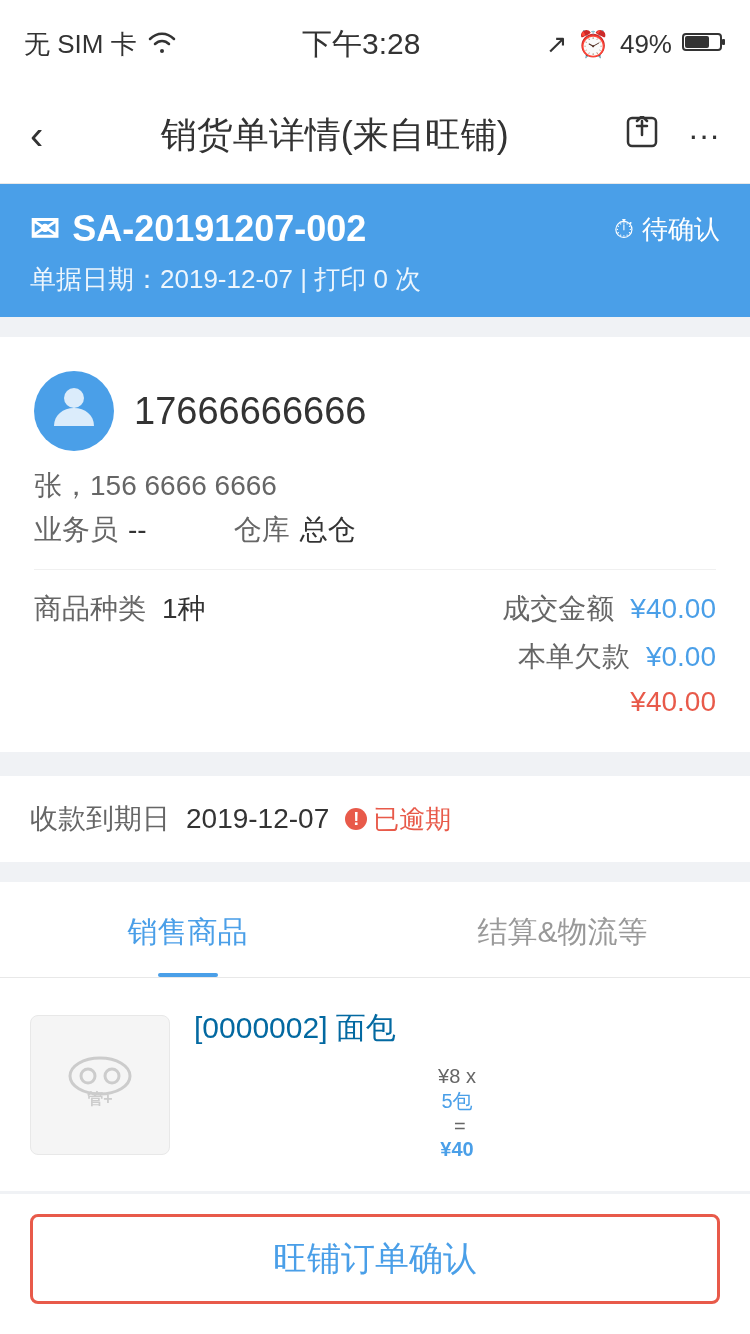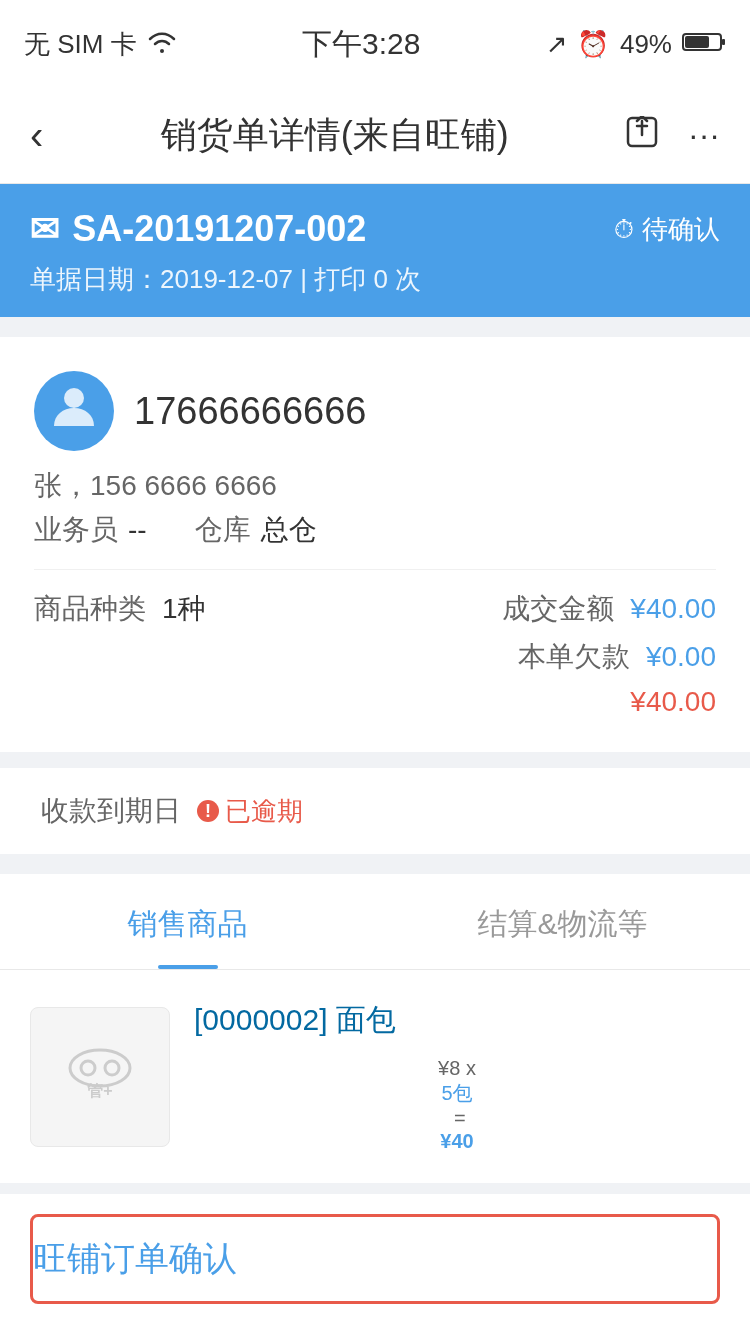--- a/index.html
+++ b/index.html
@@ -110,21 +110,21 @@
       font-weight: 500;
       color: #333;
     }
     .customer-sub {
       font-size: 28px;
       color: #666;
       margin-bottom: 6px;
     }
     .customer-fields {
       display: flex;
-      gap: 48px;
+      gap: 87px;
       margin-top: 2px;
     }
     .field-item { display: flex; align-items: center; gap: 10px; font-size: 28px; color: #666; }
     .field-label { color: #666; }
     .field-value { color: #333; }
 
     .divider { height: 1px; background: #f0f0f0; margin: 20px 0; }
 
     
     .amounts-row {
@@ -136,22 +136,22 @@
     .product-types-value { color: #333; }
     .amounts-right { display: flex; flex-direction: column; gap: 10px; text-align: right; }
     .amount-line { display: flex; align-items: center; justify-content: flex-end; gap: 16px; font-size: 28px; }
     .amount-label { color: #666; }
     .amount-value-blue { color: #4a9fe8; }
     .amount-value-red { color: #e85a4a; }
 
     
     .due-date-card {
       background: #fff;
-      margin-top: 16px;
-      padding: 24px 41px;
+      margin-top: 24px;
+      padding: 24px 30px;
     }
     .due-date-row {
       display: flex;
       align-items: center;
       gap: 16px;
       font-size: 28px;
       color: #666;
     }
     .due-date-value { color: #333; }
     .overdue-badge {
@@ -259,20 +259,21 @@
       width: 100%;
       height: 90px;
       border: 3px solid #e85a4a;
       border-radius: 8px;
       background: #fff;
       color: #4a9fe8;
       font-size: 34px;
       font-weight: 500;
       display: flex;
       align-items: center;
+      justify-content: center;
       cursor: pointer;
     }
   </style>
 </head>
 <body>
 
 <div class="status-bar">
   <div class="status-left">
     <span>无 SIM 卡</span>
     <span>
@@ -370,20 +371,21 @@
       <div class="amount-line">
         <span class="amount-value-red">¥40.00</span>
       </div>
     </div>
   </div>
 </div>
 
 <div class="due-date-card">
   <div class="due-date-row">
     <span>收款到期日</span>
+    <span class="due-date-value">2019-12-07</span>
     <span class="overdue-badge">
       <span class="overdue-dot">!</span>
       <span>已逾期</span>
     </span>
   </div>
 </div>
 
 <div class="tabs-container">
   <div class="tab-item active">
     <span>销售商品</span>

